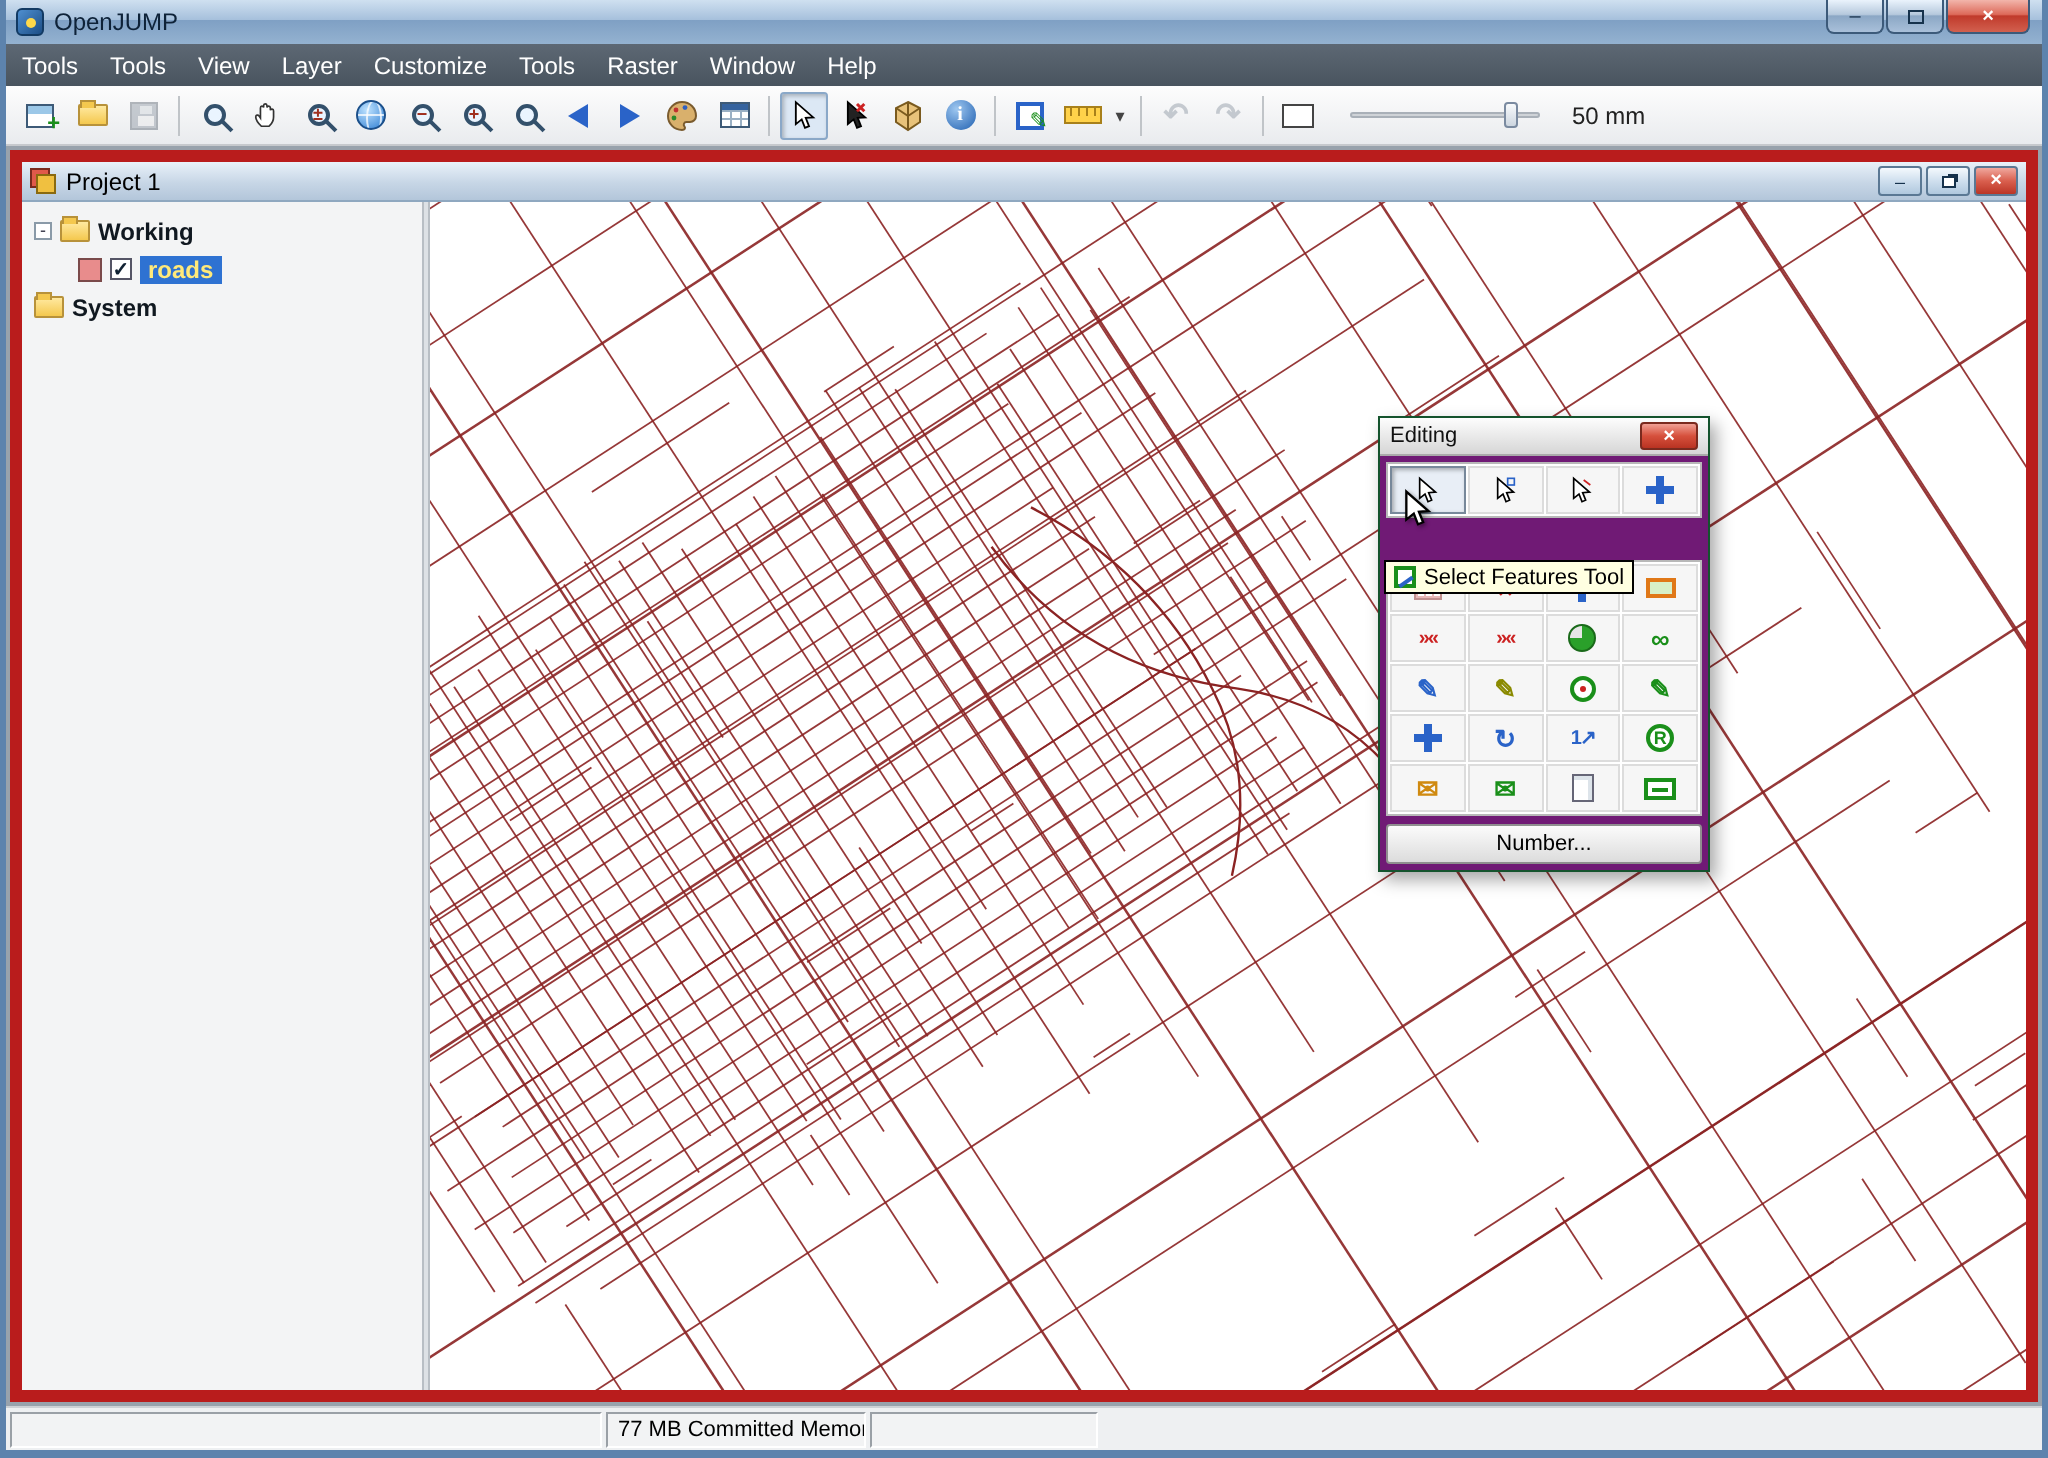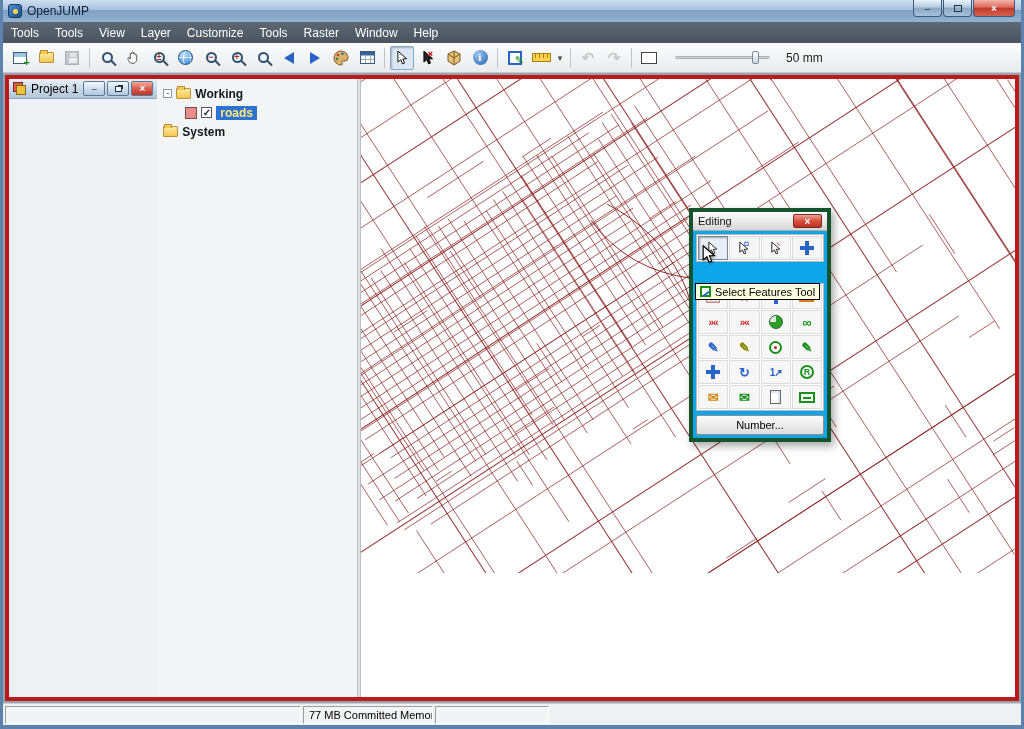--- a/index.html
+++ b/index.html
@@ -66,21 +66,21 @@
   .redo-g{font-size:15px;color:#8a94a0;font-weight:bold;line-height:14px}
   .fence-ic{width:16px;height:12px;border:1px solid #444;background:#fff}
   .slider{display:flex;align-items:center;gap:10px;margin-left:12px}
   .slider-track{width:95px;height:3px;background:#cfd3d7;border:1px solid #a9b0b8;border-radius:2px;position:relative}
   .slider-handle{position:absolute;left:76px;top:-6px;width:7px;height:13px;border:1px solid #7a8aa0;border-radius:2px;
                  background:linear-gradient(#f8fafc,#cdd6e0)}
   .scale-label{font-size:12px;color:#222;margin-left:6px}
 
   
   .desktop{flex:1 1 auto;background:#98a2ac;padding:2px;display:flex;min-height:0}
-  .iframe{flex:1;display:flex;flex-direction:row;border:4px solid #b91c1c;background:#eef1f4;min-height:0}
+  .iframe{flex:1;display:flex;flex-direction:column;border:6px solid #b91c1c;background:#eef1f4;min-height:0}
   .iframe-titlebar{height:20px;background:linear-gradient(#e9f1f9,#c7d6e6 55%,#b3c6da);display:flex;align-items:center;
                    padding:0 4px;gap:5px;border-bottom:1px solid #8fa8c0;flex:0 0 auto}
   .if-icon{width:13px;height:13px;position:relative}
   .if-icon::before{content:"";position:absolute;left:0;top:0;width:8px;height:8px;background:#e05a4a;border:1px solid #7a2a1e}
   .if-icon::after{content:"";position:absolute;right:0;bottom:0;width:8px;height:8px;background:#f0c040;border:1px solid #8a6a10}
   .iframe-controls{margin-left:auto;display:flex;gap:2px}
   .if-btn{width:22px;height:15px;border:1px solid #5a7894;border-radius:2px;display:flex;align-items:center;justify-content:center;
           background:linear-gradient(#f4f9fd,#cfdfee 50%,#b0c8de);font-size:9px;color:#16324c}
   .if-btn.close{background:linear-gradient(#f0a89e,#d95f4e 50%,#bb3526);color:#fff;font-weight:bold;font-size:10px}
   .restbox{width:7px;height:6px;border:1px solid #16324c;background:#fff;box-shadow:2px -2px 0 -1px #16324c}
@@ -101,21 +101,21 @@
   .sel{background:var(--sel-bg,#2e72d2);color:var(--sel-fg,#ffe97a);font-weight:bold;padding:0 4px}
 
   
   .statusbar{height:22px;background:#eef0f2;border-top:1px solid #cdd1d5;display:flex;align-items:center;
              padding:1px 2px;gap:2px;font-size:11px;flex:0 0 auto}
   .panel{height:18px;border:1px solid;border-color:#9aa0a6 #ffffff #ffffff #9aa0a6;display:flex;align-items:center;
          padding:0 5px;background:#f2f3f4;white-space:nowrap;overflow:hidden}
   .p1{width:296px}.p2{width:206px}.p3{width:130px}.p4{width:114px}.p5{flex:1}
 
   
-  .toolbox{position:absolute;left:686px;top:208px;width:142px;background:#0ea5e9;border:4px solid #14532d;
+  .toolbox{position:absolute;left:686px;top:208px;width:166px;background:#701a75;border:1px solid #14532d;
            box-shadow:3px 4px 8px rgba(0,0,0,.35);z-index:40}
   .tbx-title{height:19px;background:linear-gradient(#fdfdfd,#d6d6d6);border-bottom:1px solid #aaa;display:flex;
              align-items:center;padding:0 5px;font-size:11px;color:#111}
   .tbx-close{margin-left:auto;width:29px;height:14px;border:1px solid #7a2a1e;border-radius:2px;color:#fff;font-weight:bold;
              font-size:10px;display:flex;align-items:center;justify-content:center;
              background:linear-gradient(#f0a094,#d6503c 50%,#b93322)}
   .tbx-body{padding:3px;position:relative}
   .tool-grid{display:grid;grid-template-columns:repeat(4,1fr);gap:1px;background:#fff;border:1px solid #b8b8b8;padding:1px}
   .tool-grid.second{margin-top:21px}
   .tool{height:24px;display:flex;align-items:center;justify-content:center;background:#f6f6f6;border:1px solid #dcdcdc;

